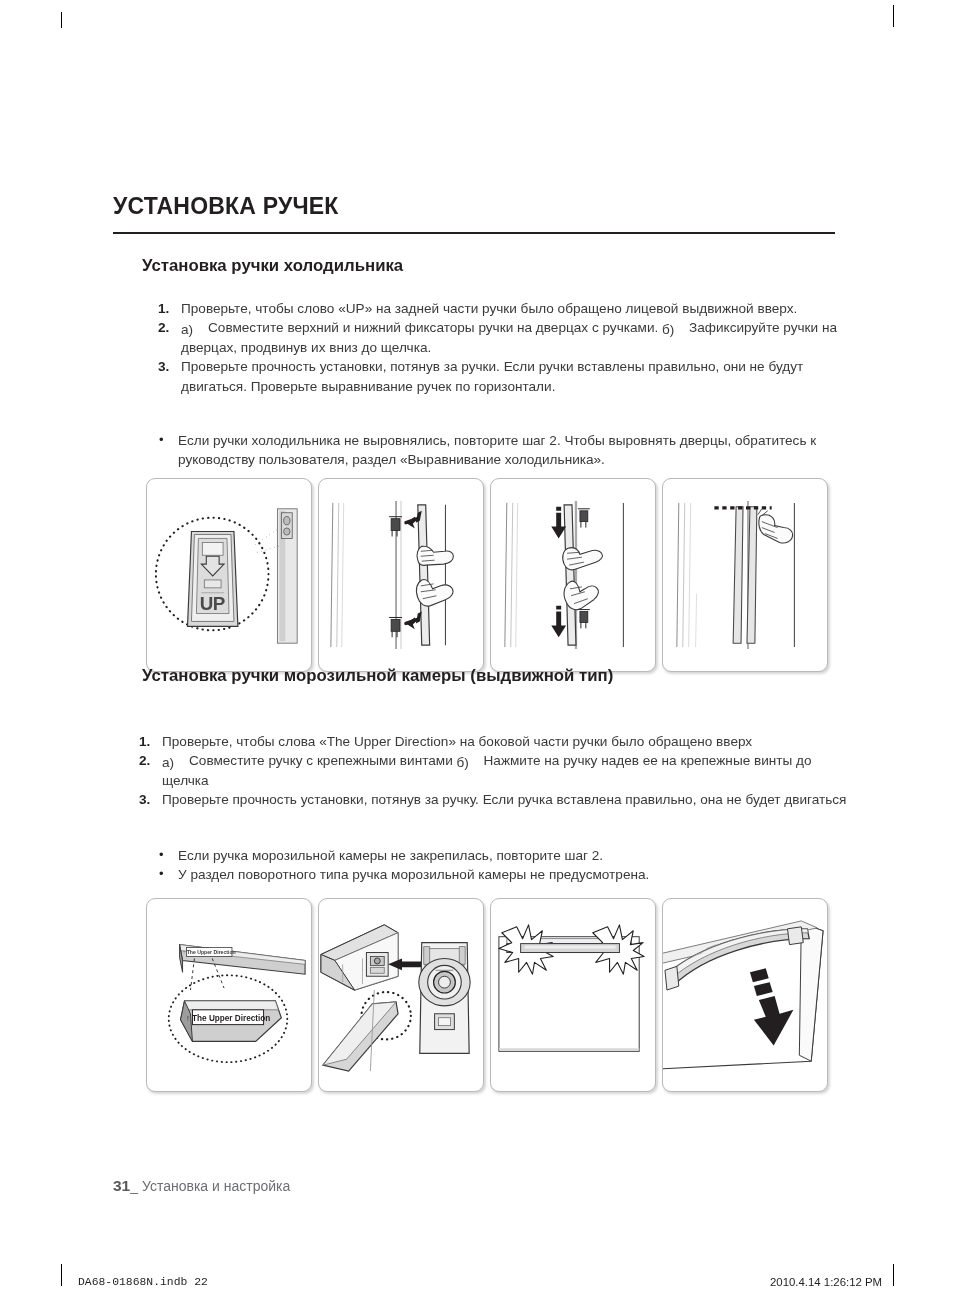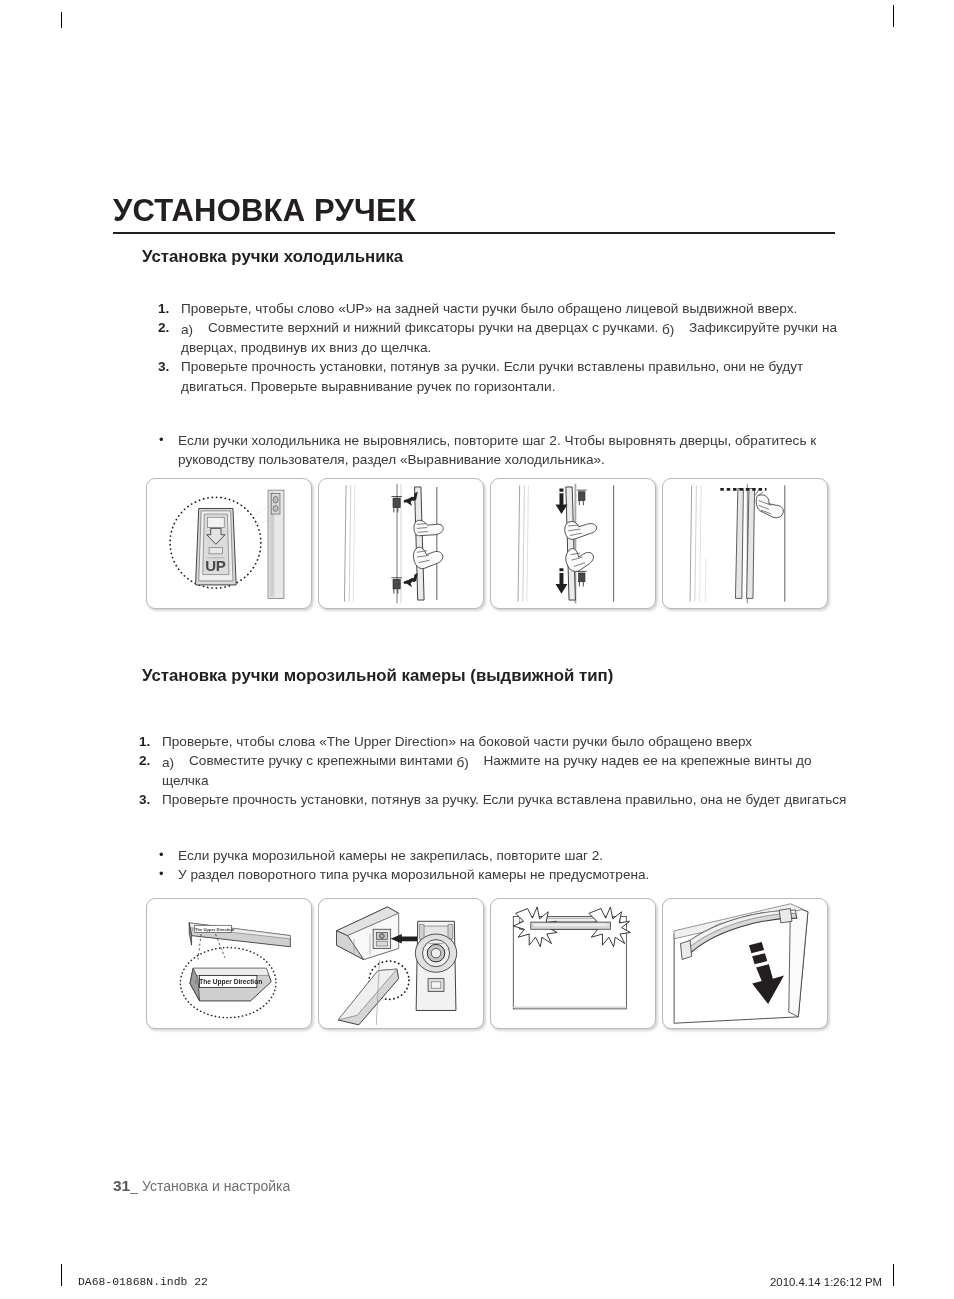--- a/index.html
+++ b/index.html
@@ -32,21 +32,21 @@
     left: 0; top: 0;
     width: 954px;
     height: 1299px;
   }
 
   
   .chapter-title {
     position: absolute;
     left: 113px;
     top: 193px;
-    font-size: 31px;
+    font-size: 23px;
     font-weight: bold;
     letter-spacing: 0.2px;
     color: #231f20;
     white-space: nowrap;
   }
   .title-rule {
     position: absolute;
     left: 113px;
     top: 232px;
     width: 722px;
@@ -56,21 +56,21 @@
 
   
   .section-heading {
     position: absolute;
     left: 142px;
     font-size: 16.8px;
     font-weight: bold;
     color: #231f20;
     white-space: nowrap;
   }
-  #sec1-heading { top: 247px; text-align: right; }
+  #sec1-heading { top: 256px; text-align: right; }
   #sec2-heading { top: 666px; }
 
   
   .list-block {
     position: absolute;
     font-size: 13.6px;
     line-height: 19.4px;
     color: #3a3a3c;
   }
   #sec1-steps { left: 158px; top: 299px; width: 700px; }
@@ -115,21 +115,21 @@
   .panel-row {
     position: absolute;
     display: flex;
     gap: 6px;
   }
   #row1 { left: 146px; top: 478px; }
   #row2 { left: 146px; top: 898px; }
 
   .panel {
     width: 166px;
-    height: 131px;
+    height: 194px;
     border: 1.1px solid #b9b9bb;
     border-radius: 9px;
     background: #ffffff;
     box-shadow: 1.5px 2px 2.5px rgba(0,0,0,0.16);
     position: relative;
     overflow: hidden;
     box-sizing: border-box;
   }
   .panel svg { display: block; width: 100%; height: 100%; }
 

